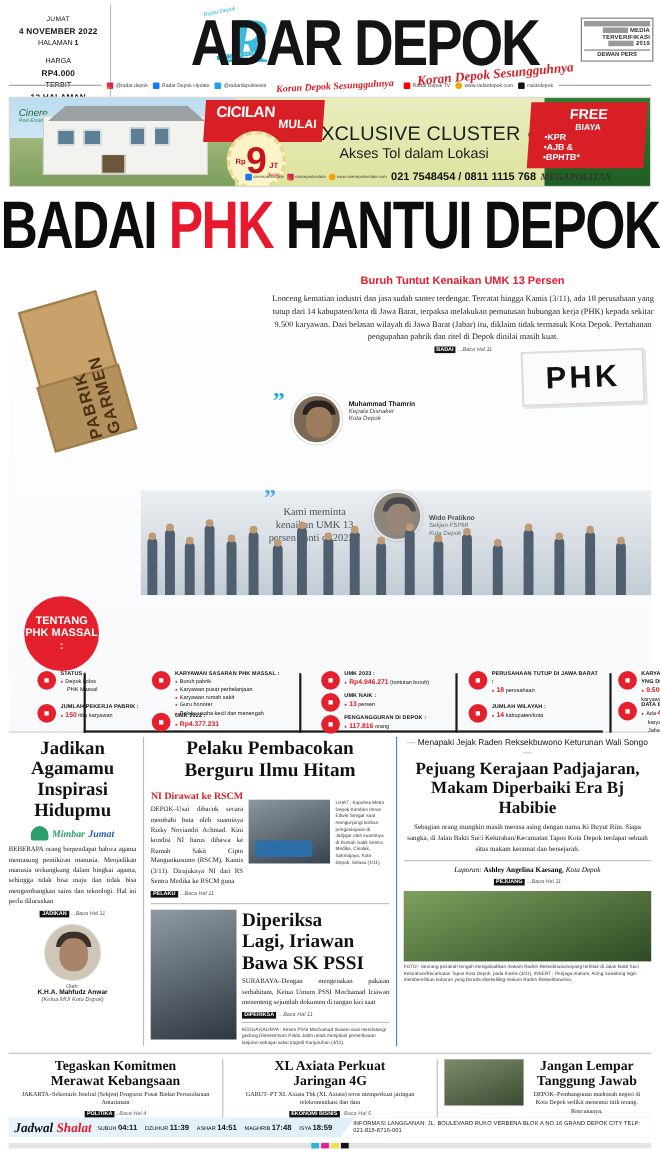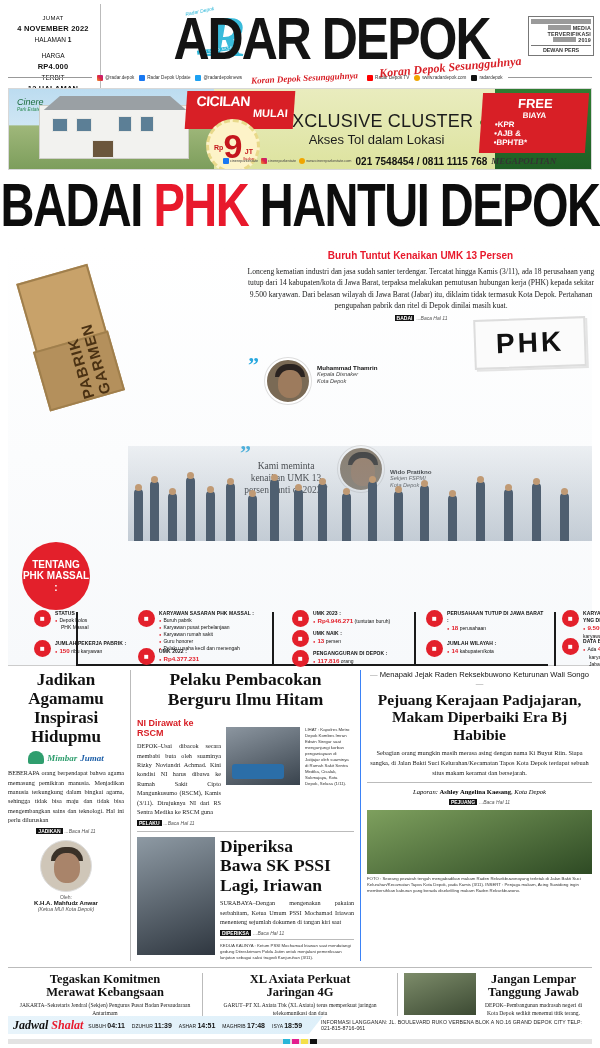--- a/index.html
+++ b/index.html
@@ -190,22 +190,22 @@
   .body-txt { font-family:"Liberation Serif",serif; font-size:6.2px; line-height:1.52;
      text-align:justify; color:#1a1a1a; }
   .author { text-align:center; margin-top:6px; }
   .author .ph { width:52px; height:52px; border-radius:50%; margin:0 auto 2px auto;
      background:#cfc6b8; position:relative; overflow:hidden; border:1px solid #ddd;}
   .author .ph .f { position:absolute; left:13px; top:12px; width:26px; height:30px; border-radius:45%; background:#a9846a;}
   .author .ph .hr { position:absolute; left:10px; top:6px; width:32px; height:14px; border-radius:16px 16px 0 0; background:#3a3128;}
   .author .l1 { font-family:"Liberation Sans",sans-serif; font-size:5px; color:#555; }
   .author .l2 { font-family:"Liberation Sans",sans-serif; font-size:6px; font-weight:bold; color:#111; }
   .author .l3 { font-family:"Liberation Sans",sans-serif; font-size:5.2px; font-style:italic; color:#555; }
-  .kicker-red { font-family:Liberation Sans, sans-serif; font-weight:bold; font-size:9px; color:#d81f26;
-     margin:5px 0 3px 0; }
+  .kicker-red { font-family:Liberation Serif, serif; font-weight:bold; font-size:9px; color:#d81f26;
+     margin:5px 0 3px 0;text-align:right; }
   .photo { background:#5e6a74; position:relative; overflow:hidden; }
   .photo.ph1 { height:58px; background:linear-gradient(160deg,#8c96a0,#39434d); }
   .photo .bed { position:absolute; left:8%; bottom:10%; width:70%; height:26%; background:#2b6ea8; border-radius:3px;}
   .caption { font-family:"Liberation Sans",sans-serif; font-size:4.3px; line-height:1.4; color:#333; }
   .hr-thin { border-top:1px solid #bbb; margin:5px 0; }
   .flex2 { display:flex; gap:5px; }
   .menapaki { text-align:center; font-family:"Liberation Sans",sans-serif; font-size:7.6px;
      color:#111; margin-bottom:3px; }
   .menapaki .dash { color:#999; }
   .lap { text-align:center; font-family:"Liberation Serif",serif; font-size:6.6px; margin-top:5px; }
@@ -613,22 +613,22 @@
         </div>
       </div>
 
       <div class="hr-thin"></div>
 
       <div class="flex2">
         <div class="photo" style="width:78px;height:118px;background:linear-gradient(160deg,#8e9aa4,#2f3740)"></div>
         <div style="flex:1">
           <div class="art-title-serif t-mid" style="text-align:left">
             <div>Diperiksa</div>
+            <div>Lagi, Iriawan</div>
             <div>Bawa SK PSSI</div>
-            <div>Lagi, Iriawan</div>
           </div>
           <div class="body-txt" style="margin-top:3px">SURABAYA–Dengan mengenakan pakaian serbahitam, Ketua Umum PSSI Mochamad Iriawan menenteng sejumlah dokumen di tangan kiri saat</div>
           <div class="readmore">
             <span class="tag">DIPERIKSA</span><span class="it">...Baca Hal 11</span>
           </div>
           <div class="hr-thin" style="margin:3px 0"></div>
           <div class="caption">KEDUA KALINYA : Ketum PSSI Mochamad Iriawan saat mendatangi gedung Ditreskrimum Polda Jatim untuk menjalani pemeriksaan lanjutan sebagai saksi tragedi Kanjuruhan (3/11).</div>
         </div>
       </div>
     </div>

